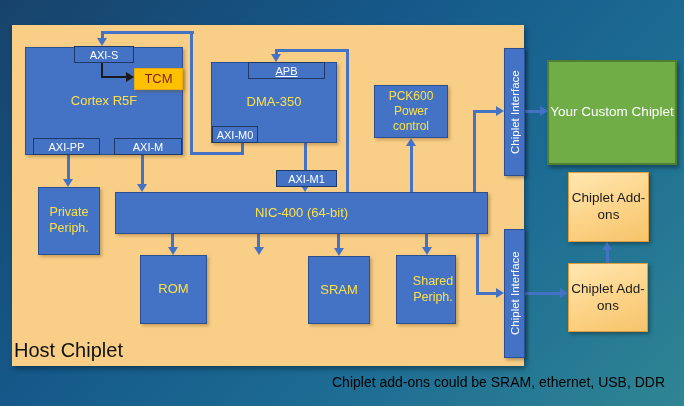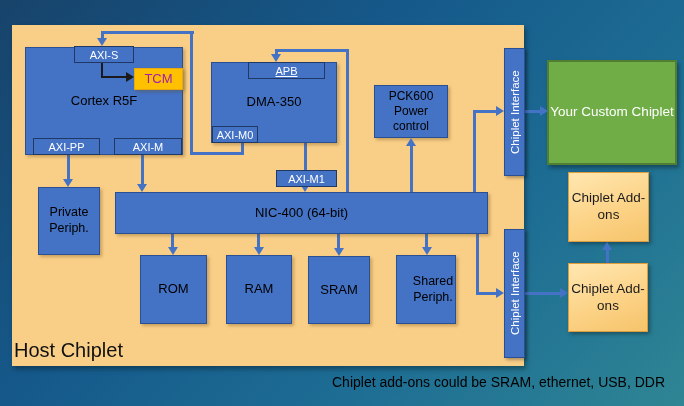--- a/index.html
+++ b/index.html
@@ -6,36 +6,36 @@
   body { font-family:"Liberation Sans", sans-serif; }
   .stage {
     position:relative; width:684px; height:406px; overflow:hidden;
     background:linear-gradient(135deg,#17436a 0%,#15598a 38%,#1d6d94 68%,#2f8593 100%);
   }
   .host {
     position:absolute; left:12px; top:25px; width:512px; height:341px;
     background:#f9cf87; box-shadow:2px 3px 5px rgba(0,0,0,.35);
   }
   .block {
-    position:absolute; background:#4472c4; border:1px solid #2b4f93; color:#000000;
+    position:absolute; background:#4472c4; border:1px solid #2b4f93; color:#fde047;
     display:flex; align-items:center; justify-content:center; text-align:center;
     font-size:13px; line-height:1.25; box-shadow:2px 2px 3px rgba(110,75,20,.35); z-index:2;
   }
   .port {
     position:absolute; background:#4472c4; border:1px solid #1f3864; color:#fff;
     display:flex; align-items:center; justify-content:center; font-size:11px; z-index:4;
     box-shadow:none;
   }
   .vblock {
     position:absolute; background:#4472c4; border:1px solid #2b4f93; color:#fff;
     display:flex; align-items:center; justify-content:center; font-size:11.5px; z-index:3;
     writing-mode:vertical-rl; transform:rotate(180deg);
     box-shadow:-2px -2px 3px rgba(0,0,0,.3);
   }
-  .tcm { background:#ffc000; border:1px solid #e5a812; color:#a21caf; font-size:13px; }
+  .tcm { background:#ffc000; border:1px solid #e5a812; color:#7f1d1d; font-size:13px; }
   .green { background:#70ad47; border:2px solid #507e32; color:#fff; font-size:13.5px;
            box-shadow:2px 3px 4px rgba(0,0,0,.35); }
   .addons { background:linear-gradient(160deg,#ffe7b1 0%,#fcd387 55%,#f6c46b 100%);
             border:1px solid #dd9d3d; color:#1b1b1b; font-size:13.5px;
             box-shadow:2px 2px 4px rgba(0,0,0,.35); }
   .seg  { position:absolute; background:#4472c4; z-index:1; }
   .segk { position:absolute; background:#1a1a1a; z-index:3; }
   .ar   { position:absolute; width:0; height:0; z-index:3; }
   .ar-down  { border-left:5px solid transparent; border-right:5px solid transparent; border-top:8px solid #4472c4; }
   .ar-up    { border-left:5px solid transparent; border-right:5px solid transparent; border-bottom:8px solid #4472c4; }
@@ -181,23 +181,20 @@
     <span>NIC-400 (64-bit)</span>
   </div>
 
   <div class="block" style="left:38px;top:187px;width:62px;height:68px;font-size:12.5px;">
     <span>Private Periph.</span>
   </div>
 
   <div class="block" style="left:140px;top:255px;width:67px;height:69px;">
     <span>ROM</span>
   </div>
-  <div class="block" style="left:226px;top:255px;width:66px;height:69px;">
-    <span>RAM</span>
-  </div>
   <div class="block" style="left:308px;top:256px;width:62px;height:68px;">
     <span>SRAM</span>
   </div>
   <div class="block" style="left:396px;top:255px;width:60px;height:69px;font-size:12.5px;padding-left:14px;">
     <span>Shared Periph.</span>
   </div>
 
   <div class="vblock" style="left:504px;top:48px;width:21px;height:128px;">
     <span>Chiplet Interface</span>
   </div>

